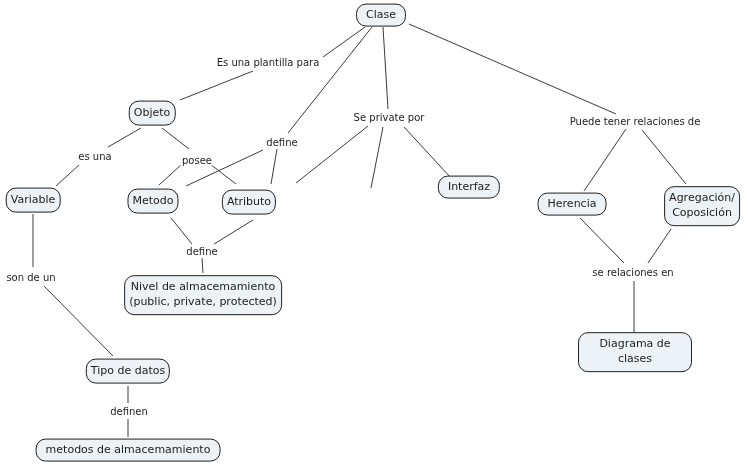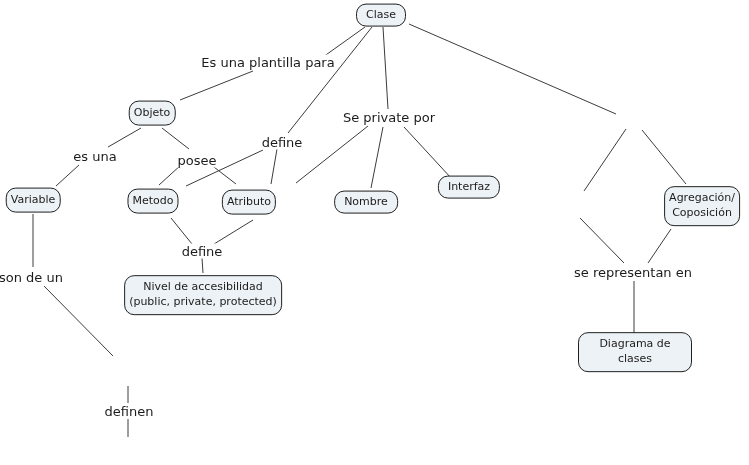--- a/index.html
+++ b/index.html
@@ -36,21 +36,21 @@
     color: #1c1c1c;
     text-align: center;
     white-space: pre-line;
     box-sizing: border-box;
     cursor: default;
   }
   .node.small-pad { padding: 3px 9px; }
   .edge-label {
     position: absolute;
     transform: translate(-50%, -50%);
-    font-size: 13px;
+    font-size: 10px;
     color: #1c1c1c;
     white-space: nowrap;
     background: #ffffff;
     padding: 0 2px;
     cursor: default;
   }
 </style>
 </head>
 <body>
 
@@ -84,31 +84,34 @@
     <line x1="580" y1="218" x2="624" y2="263"></line>
     <line x1="671" y1="229" x2="648" y2="263"></line>
     <line x1="634" y1="281" x2="634" y2="337"></line>
   </svg>
 
   <div class="node small-pad" style="left:381px; top:15px"><span>Clase</span></div>
   <div class="node" style="left:152px; top:113px"><span>Objeto</span></div>
   <div class="node" style="left:33px;  top:200px"><span>Variable</span></div>
   <div class="node" style="left:153px; top:201px"><span>Metodo</span></div>
   <div class="node" style="left:249px; top:202px"><span>Atributo</span></div>
-  <div class="node small-pad" style="left:366px; top:202px"><span>Nombre</span></div>
   <div class="node small-pad" style="left:469px; top:187px"><span>Interfaz</span></div>
+  <div class="node small-pad" style="left:572px; top:204px"><span>Herencia</span></div>
   <div class="node" style="left:702px; top:206px"><span>Agregación/
 Coposición</span></div>
-  <div class="node" style="left:203px; top:295px"><span>Nivel de accesibilidad
+  <div class="node" style="left:203px; top:295px"><span>Nivel de almacemamiento
 (public, private, protected)</span></div>
+  <div class="node" style="left:128px; top:371px"><span>Tipo de datos</span></div>
   <div class="node" style="left:635px; top:352px"><span>Diagrama de clases</span></div>
+  <div class="node small-pad" style="left:128px; top:450px"><span>metodos de almacemamiento</span></div>
 
   <div class="edge-label" style="left:268px; top:62px">Es una plantilla para</div>
   <div class="edge-label" style="left:95px;  top:156px">es una</div>
   <div class="edge-label" style="left:197px; top:160px">posee</div>
   <div class="edge-label" style="left:282px; top:142px">define</div>
   <div class="edge-label" style="left:389px; top:117px">Se private por</div>
+  <div class="edge-label" style="left:635px; top:121px">Puede tener relaciones de</div>
   <div class="edge-label" style="left:202px; top:251px">define</div>
   <div class="edge-label" style="left:31px;  top:277px">son de un</div>
-  <div class="edge-label" style="left:633px; top:272px">se representan en</div>
+  <div class="edge-label" style="left:633px; top:272px">se relaciones en</div>
   <div class="edge-label" style="left:129px; top:411px">definen</div>
 
 </div>
 
 </body></html>

